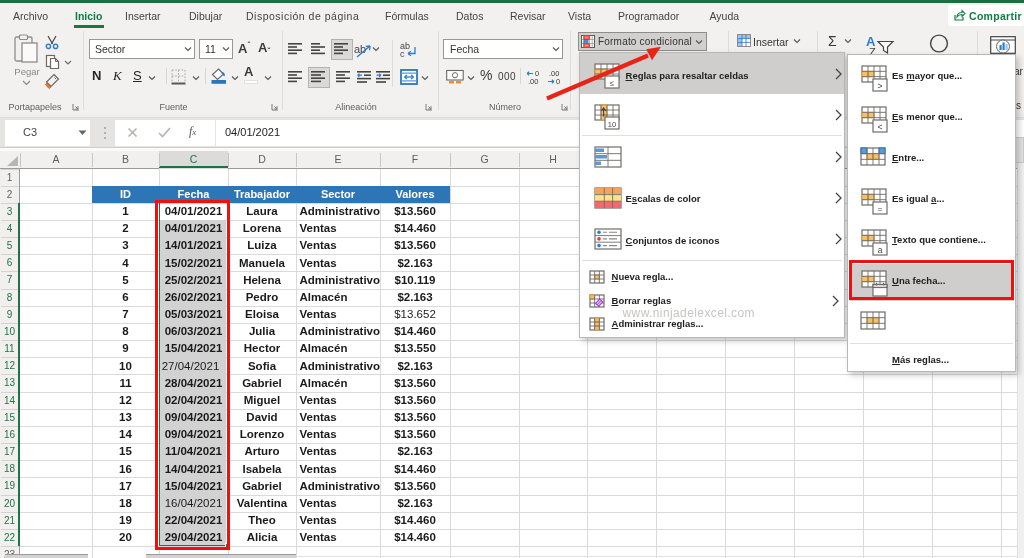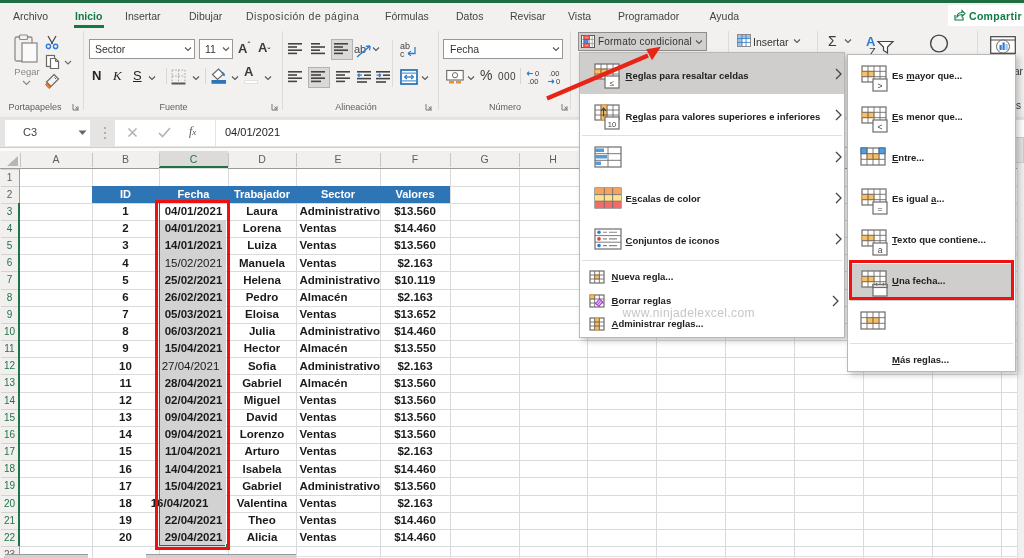--- a/index.html
+++ b/index.html
@@ -422,39 +422,39 @@
 <div class="a ct" style="left:159px;top:220.28px;height:17.16px;font-size:11.5px;font-weight:bold;line-height:17.16px;color:#1a1a1a;width:69px">04/01/2021</div>
 <div class="a ct" style="left:228px;top:220.28px;height:17.16px;font-size:11.5px;font-weight:bold;line-height:17.16px;color:#1a1a1a;width:68px">Lorena</div>
 <div class="a" style="left:299.5px;top:220.28px;height:17.16px;font-size:11.5px;font-weight:bold;line-height:17.16px;color:#1a1a1a">Ventas</div>
 <div class="a ct" style="left:380px;top:220.28px;height:17.16px;font-size:11.5px;font-weight:bold;line-height:17.16px;color:#1a1a1a;width:70px">$14.460</div>
 <div class="a ct" style="left:92px;top:237.44px;height:17.16px;font-size:11.5px;font-weight:bold;line-height:17.16px;color:#1a1a1a;width:67px">3</div>
 <div class="a ct" style="left:159px;top:237.44px;height:17.16px;font-size:11.5px;font-weight:bold;line-height:17.16px;color:#1a1a1a;width:69px">14/01/2021</div>
 <div class="a ct" style="left:228px;top:237.44px;height:17.16px;font-size:11.5px;font-weight:bold;line-height:17.16px;color:#1a1a1a;width:68px">Luiza</div>
 <div class="a" style="left:299.5px;top:237.44px;height:17.16px;font-size:11.5px;font-weight:bold;line-height:17.16px;color:#1a1a1a">Ventas</div>
 <div class="a ct" style="left:380px;top:237.44px;height:17.16px;font-size:11.5px;font-weight:bold;line-height:17.16px;color:#1a1a1a;width:70px">$13.560</div>
 <div class="a ct" style="left:92px;top:254.60px;height:17.16px;font-size:11.5px;font-weight:bold;line-height:17.16px;color:#1a1a1a;width:67px">4</div>
-<div class="a ct" style="left:159px;top:254.60px;height:17.16px;font-size:11.5px;font-weight:normal;line-height:17.16px;color:#1a1a1a;width:69px">15/02/2021</div>
+<div class="a ct" style="left:159px;top:254.60px;height:17.16px;font-size:11.5px;font-weight:bold;line-height:17.16px;color:#1a1a1a;width:69px">15/02/2021</div>
 <div class="a ct" style="left:228px;top:254.60px;height:17.16px;font-size:11.5px;font-weight:bold;line-height:17.16px;color:#1a1a1a;width:68px">Manuela</div>
 <div class="a" style="left:299.5px;top:254.60px;height:17.16px;font-size:11.5px;font-weight:bold;line-height:17.16px;color:#1a1a1a">Ventas</div>
 <div class="a ct" style="left:380px;top:254.60px;height:17.16px;font-size:11.5px;font-weight:bold;line-height:17.16px;color:#1a1a1a;width:70px">$2.163</div>
 <div class="a ct" style="left:92px;top:271.76px;height:17.16px;font-size:11.5px;font-weight:bold;line-height:17.16px;color:#1a1a1a;width:67px">5</div>
 <div class="a ct" style="left:159px;top:271.76px;height:17.16px;font-size:11.5px;font-weight:bold;line-height:17.16px;color:#1a1a1a;width:69px">25/02/2021</div>
 <div class="a ct" style="left:228px;top:271.76px;height:17.16px;font-size:11.5px;font-weight:bold;line-height:17.16px;color:#1a1a1a;width:68px">Helena</div>
 <div class="a" style="left:299.5px;top:271.76px;height:17.16px;font-size:11.5px;font-weight:bold;line-height:17.16px;color:#1a1a1a">Administrativo</div>
 <div class="a ct" style="left:380px;top:271.76px;height:17.16px;font-size:11.5px;font-weight:bold;line-height:17.16px;color:#1a1a1a;width:70px">$10.119</div>
 <div class="a ct" style="left:92px;top:288.92px;height:17.16px;font-size:11.5px;font-weight:bold;line-height:17.16px;color:#1a1a1a;width:67px">6</div>
 <div class="a ct" style="left:159px;top:288.92px;height:17.16px;font-size:11.5px;font-weight:bold;line-height:17.16px;color:#1a1a1a;width:69px">26/02/2021</div>
 <div class="a ct" style="left:228px;top:288.92px;height:17.16px;font-size:11.5px;font-weight:bold;line-height:17.16px;color:#1a1a1a;width:68px">Pedro</div>
 <div class="a" style="left:299.5px;top:288.92px;height:17.16px;font-size:11.5px;font-weight:bold;line-height:17.16px;color:#1a1a1a">Almacén</div>
 <div class="a ct" style="left:380px;top:288.92px;height:17.16px;font-size:11.5px;font-weight:bold;line-height:17.16px;color:#1a1a1a;width:70px">$2.163</div>
 <div class="a ct" style="left:92px;top:306.08px;height:17.16px;font-size:11.5px;font-weight:bold;line-height:17.16px;color:#1a1a1a;width:67px">7</div>
 <div class="a ct" style="left:159px;top:306.08px;height:17.16px;font-size:11.5px;font-weight:bold;line-height:17.16px;color:#1a1a1a;width:69px">05/03/2021</div>
 <div class="a ct" style="left:228px;top:306.08px;height:17.16px;font-size:11.5px;font-weight:bold;line-height:17.16px;color:#1a1a1a;width:68px">Eloisa</div>
 <div class="a" style="left:299.5px;top:306.08px;height:17.16px;font-size:11.5px;font-weight:bold;line-height:17.16px;color:#1a1a1a">Ventas</div>
-<div class="a ct" style="left:380px;top:306.08px;height:17.16px;font-size:11.5px;font-weight:bold;line-height:17.16px;color:#1a1a1a;width:70px">$13.652</div>
+<div class="a ct" style="left:380px;top:306.08px;height:17.16px;font-size:11.5px;font-weight:normal;line-height:17.16px;color:#1a1a1a;width:70px">$13.652</div>
 <div class="a ct" style="left:92px;top:323.24px;height:17.16px;font-size:11.5px;font-weight:bold;line-height:17.16px;color:#1a1a1a;width:67px">8</div>
 <div class="a ct" style="left:159px;top:323.24px;height:17.16px;font-size:11.5px;font-weight:bold;line-height:17.16px;color:#1a1a1a;width:69px">06/03/2021</div>
 <div class="a ct" style="left:228px;top:323.24px;height:17.16px;font-size:11.5px;font-weight:bold;line-height:17.16px;color:#1a1a1a;width:68px">Julia</div>
 <div class="a" style="left:299.5px;top:323.24px;height:17.16px;font-size:11.5px;font-weight:bold;line-height:17.16px;color:#1a1a1a">Administrativo</div>
 <div class="a ct" style="left:380px;top:323.24px;height:17.16px;font-size:11.5px;font-weight:bold;line-height:17.16px;color:#1a1a1a;width:70px">$14.460</div>
 <div class="a ct" style="left:92px;top:340.40px;height:17.16px;font-size:11.5px;font-weight:bold;line-height:17.16px;color:#1a1a1a;width:67px">9</div>
 <div class="a ct" style="left:159px;top:340.40px;height:17.16px;font-size:11.5px;font-weight:bold;line-height:17.16px;color:#1a1a1a;width:69px">15/04/2021</div>
 <div class="a ct" style="left:228px;top:340.40px;height:17.16px;font-size:11.5px;font-weight:bold;line-height:17.16px;color:#1a1a1a;width:68px">Hector</div>
 <div class="a" style="left:299.5px;top:340.40px;height:17.16px;font-size:11.5px;font-weight:bold;line-height:17.16px;color:#1a1a1a">Almacén</div>
 <div class="a ct" style="left:380px;top:340.40px;height:17.16px;font-size:11.5px;font-weight:bold;line-height:17.16px;color:#1a1a1a;width:70px">$13.550</div>
@@ -492,21 +492,21 @@
 <div class="a ct" style="left:159px;top:460.52px;height:17.16px;font-size:11.5px;font-weight:bold;line-height:17.16px;color:#1a1a1a;width:69px">14/04/2021</div>
 <div class="a ct" style="left:228px;top:460.52px;height:17.16px;font-size:11.5px;font-weight:bold;line-height:17.16px;color:#1a1a1a;width:68px">Isabela</div>
 <div class="a" style="left:299.5px;top:460.52px;height:17.16px;font-size:11.5px;font-weight:bold;line-height:17.16px;color:#1a1a1a">Ventas</div>
 <div class="a ct" style="left:380px;top:460.52px;height:17.16px;font-size:11.5px;font-weight:bold;line-height:17.16px;color:#1a1a1a;width:70px">$14.460</div>
 <div class="a ct" style="left:92px;top:477.68px;height:17.16px;font-size:11.5px;font-weight:bold;line-height:17.16px;color:#1a1a1a;width:67px">17</div>
 <div class="a ct" style="left:159px;top:477.68px;height:17.16px;font-size:11.5px;font-weight:bold;line-height:17.16px;color:#1a1a1a;width:69px">15/04/2021</div>
 <div class="a ct" style="left:228px;top:477.68px;height:17.16px;font-size:11.5px;font-weight:bold;line-height:17.16px;color:#1a1a1a;width:68px">Gabriel</div>
 <div class="a" style="left:299.5px;top:477.68px;height:17.16px;font-size:11.5px;font-weight:bold;line-height:17.16px;color:#1a1a1a">Administrativo</div>
 <div class="a ct" style="left:380px;top:477.68px;height:17.16px;font-size:11.5px;font-weight:bold;line-height:17.16px;color:#1a1a1a;width:70px">$13.560</div>
 <div class="a ct" style="left:92px;top:494.84px;height:17.16px;font-size:11.5px;font-weight:bold;line-height:17.16px;color:#1a1a1a;width:67px">18</div>
-<div class="a ct" style="left:145px;top:494.84px;height:17.16px;font-size:11.5px;font-weight:bold;line-height:17.16px;color:#1a1a1a;width:69px">16/04/2021</div>
+<div class="a ct" style="left:159px;top:494.84px;height:17.16px;font-size:11.5px;font-weight:normal;line-height:17.16px;color:#1a1a1a;width:69px">16/04/2021</div>
 <div class="a ct" style="left:228px;top:494.84px;height:17.16px;font-size:11.5px;font-weight:bold;line-height:17.16px;color:#1a1a1a;width:68px">Valentina</div>
 <div class="a" style="left:299.5px;top:494.84px;height:17.16px;font-size:11.5px;font-weight:bold;line-height:17.16px;color:#1a1a1a">Ventas</div>
 <div class="a ct" style="left:380px;top:494.84px;height:17.16px;font-size:11.5px;font-weight:bold;line-height:17.16px;color:#1a1a1a;width:70px">$2.163</div>
 <div class="a ct" style="left:92px;top:512.00px;height:17.16px;font-size:11.5px;font-weight:bold;line-height:17.16px;color:#1a1a1a;width:67px">19</div>
 <div class="a ct" style="left:159px;top:512.00px;height:17.16px;font-size:11.5px;font-weight:bold;line-height:17.16px;color:#1a1a1a;width:69px">22/04/2021</div>
 <div class="a ct" style="left:228px;top:512.00px;height:17.16px;font-size:11.5px;font-weight:bold;line-height:17.16px;color:#1a1a1a;width:68px">Theo</div>
 <div class="a" style="left:299.5px;top:512.00px;height:17.16px;font-size:11.5px;font-weight:bold;line-height:17.16px;color:#1a1a1a">Ventas</div>
 <div class="a ct" style="left:380px;top:512.00px;height:17.16px;font-size:11.5px;font-weight:bold;line-height:17.16px;color:#1a1a1a;width:70px">$14.460</div>
 <div class="a ct" style="left:92px;top:529.16px;height:17.16px;font-size:11.5px;font-weight:bold;line-height:17.16px;color:#1a1a1a;width:67px">20</div>
 <div class="a ct" style="left:159px;top:529.16px;height:17.16px;font-size:11.5px;font-weight:bold;line-height:17.16px;color:#1a1a1a;width:69px">29/04/2021</div>
@@ -558,21 +558,20 @@
             <path d="M1 6.0 L25 6.0" stroke="#6f6d6b" stroke-width="0.9"></path>
             <path d="M1 11.0 L25 11.0" stroke="#6f6d6b" stroke-width="0.9"></path>
             <path d="M9.6 12.5 L9.6 4.5 M7.4 6.8 L9.6 4 L11.8 6.8" stroke="#444" stroke-width="1.1" fill="none"></path>
           </svg></div>
         <div style="position:absolute;left:10px;top:12px"><svg width="16" height="14" viewBox="0 0 16 14">
             <rect x="1" y="1" width="14" height="12" fill="#fff" stroke="#6f6d6b" stroke-width="1.2"></rect>
             <text x="8" y="10.5" font-size="7.5" text-anchor="middle" fill="#444">10</text>
           </svg></div>
       </div>
     </div>
-<div class="a mt" style="left:625.5px;top:95.8px;height:41.3px;line-height:41.3px">R<u>e</u>glas para valores superiores e inferiores</div>
 <svg class="a" style="left:834.5px;top:109.3px" width="7" height="12" viewBox="0 0 7 12">
       <path d="M1 1 L6 6 L1 11" fill="none" stroke="#444" stroke-width="1.3"></path>
     </svg>
 <div class="a" style="left:581.5px;top:135.3px;width:260.5px;height:1px;background:#e1dfdd"></div>
 <div class="a" style="left:593.5px;top:145.6px"><svg width="28" height="22" viewBox="0 0 28 22">
         <rect x="1" y="1" width="26" height="20" fill="#fff" stroke="#6f6d6b" stroke-width="1.2"></rect>
         <path d="M14.0 1 L14.0 21" stroke="#6f6d6b" stroke-width="0.9"></path>
         <path d="M1 7.666666666666667 L27 7.666666666666667" stroke="#6f6d6b" stroke-width="0.9"></path>
         <path d="M1 14.333333333333334 L27 14.333333333333334" stroke="#6f6d6b" stroke-width="0.9"></path>
         <rect x="1" y="2.5" width="9" height="3.5" fill="#5b9bd5"></rect>

